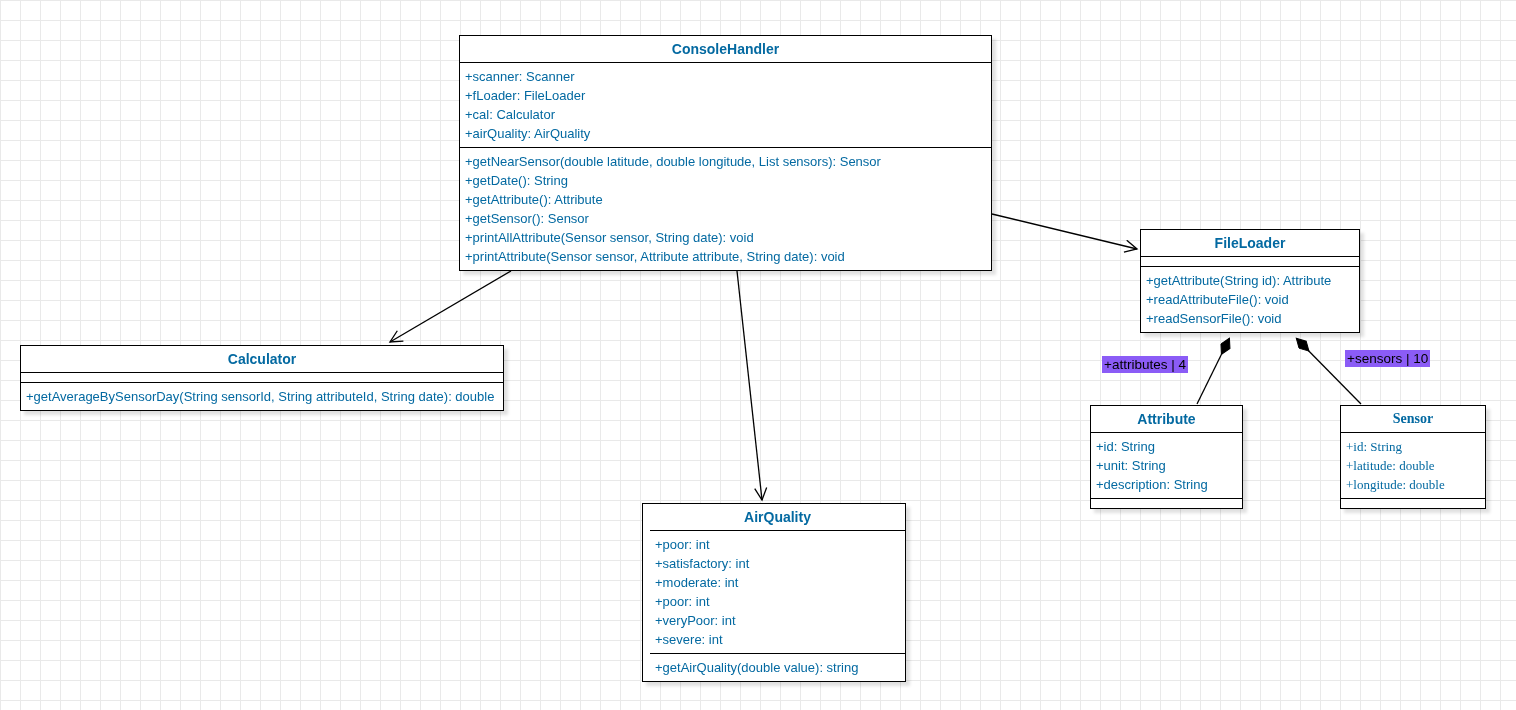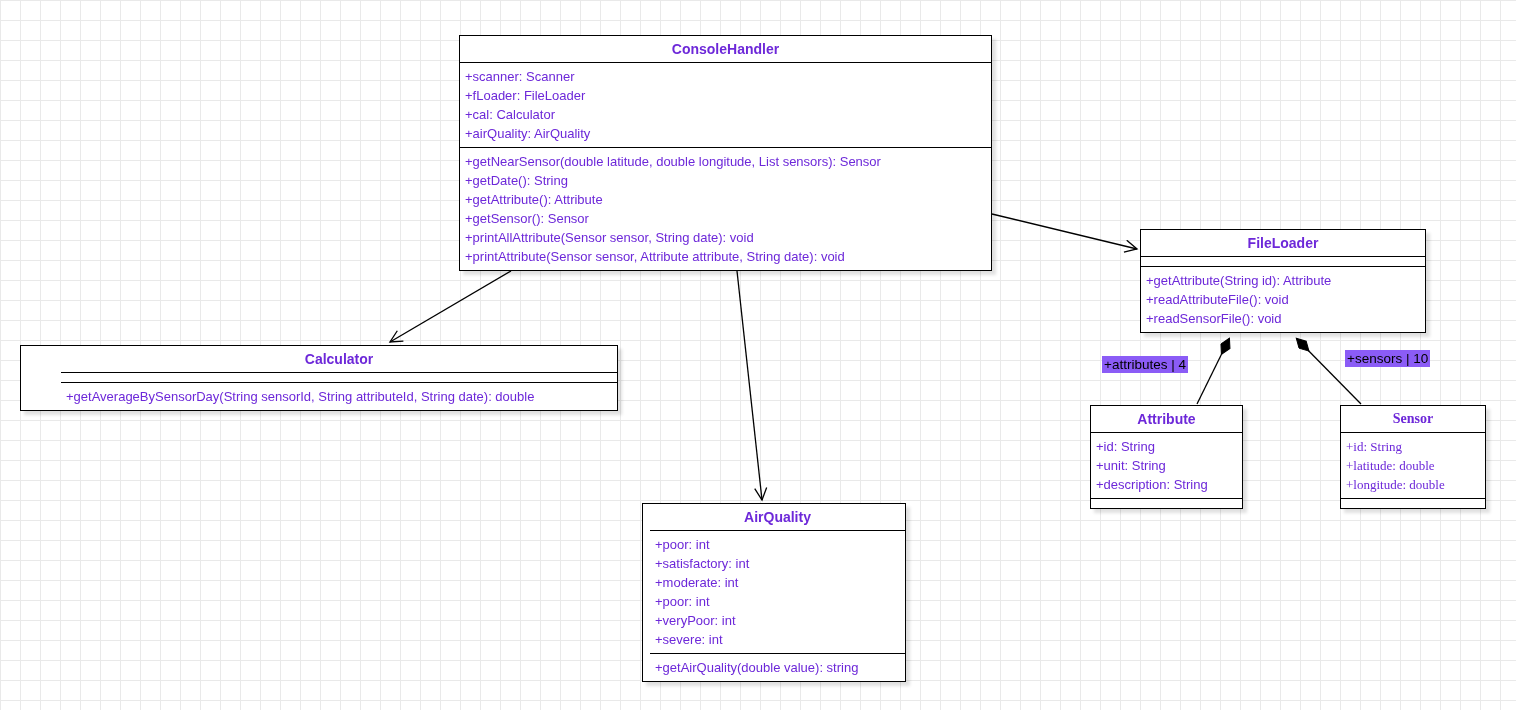--- a/index.html
+++ b/index.html
@@ -23,21 +23,21 @@
     inset: 0;
   }
   .uml-class {
     position: absolute;
     background: #ffffff;
     border: 1.5px solid #000000;
     box-shadow: 4px 4px 3px rgba(0,0,0,0.12);
     display: flex;
     flex-direction: column;
     box-sizing: border-box;
-    color: #6d28d9;
+    color: #0369a1;
   }
   .uml-title {
     flex: 0 0 auto;
     height: 26px;
     line-height: 26px;
     text-align: center;
     font-weight: bold;
     font-size: 14px;
     border-bottom: 1.3px solid #000000;
     white-space: nowrap;
@@ -115,21 +115,21 @@
     <div class="uml-section methods">
         <div class="member-row">+getNearSensor(double latitude, double longitude, List sensors): Sensor</div>
         <div class="member-row">+getDate(): String</div>
         <div class="member-row">+getAttribute(): Attribute</div>
         <div class="member-row">+getSensor(): Sensor</div>
         <div class="member-row">+printAllAttribute(Sensor sensor, String date): void</div>
         <div class="member-row">+printAttribute(Sensor sensor, Attribute attribute, String date): void</div>
       </div>
   </div>
 
-  <div class="uml-class" style="left:20px; top:345px; width:598px;padding-left:40px;">
+  <div class="uml-class" style="left:20px; top:345px; width:484px;">
     <div class="uml-title">Calculator</div>
     <div class="uml-section attrs empty"></div>
     <div class="uml-section methods">
         <div class="member-row">+getAverageBySensorDay(String sensorId, String attributeId, String date): double</div>
       </div>
   </div>
 
   <div class="uml-class" style="left:642px; top:503px; width:264px;padding-left:7px;">
     <div class="uml-title">AirQuality</div>
     <div class="uml-section attrs">
@@ -138,21 +138,21 @@
         <div class="member-row">+moderate: int</div>
         <div class="member-row">+poor: int</div>
         <div class="member-row">+veryPoor: int</div>
         <div class="member-row">+severe: int</div>
       </div>
     <div class="uml-section methods">
         <div class="member-row">+getAirQuality(double value): string</div>
       </div>
   </div>
 
-  <div class="uml-class" style="left:1140px; top:229px; width:286px;">
+  <div class="uml-class" style="left:1140px; top:229px; width:220px;">
     <div class="uml-title">FileLoader</div>
     <div class="uml-section attrs empty"></div>
     <div class="uml-section methods">
         <div class="member-row">+getAttribute(String id): Attribute</div>
         <div class="member-row">+readAttributeFile(): void</div>
         <div class="member-row">+readSensorFile(): void</div>
       </div>
   </div>
 
   <div class="uml-class" style="left:1090px; top:405px; width:153px;">

